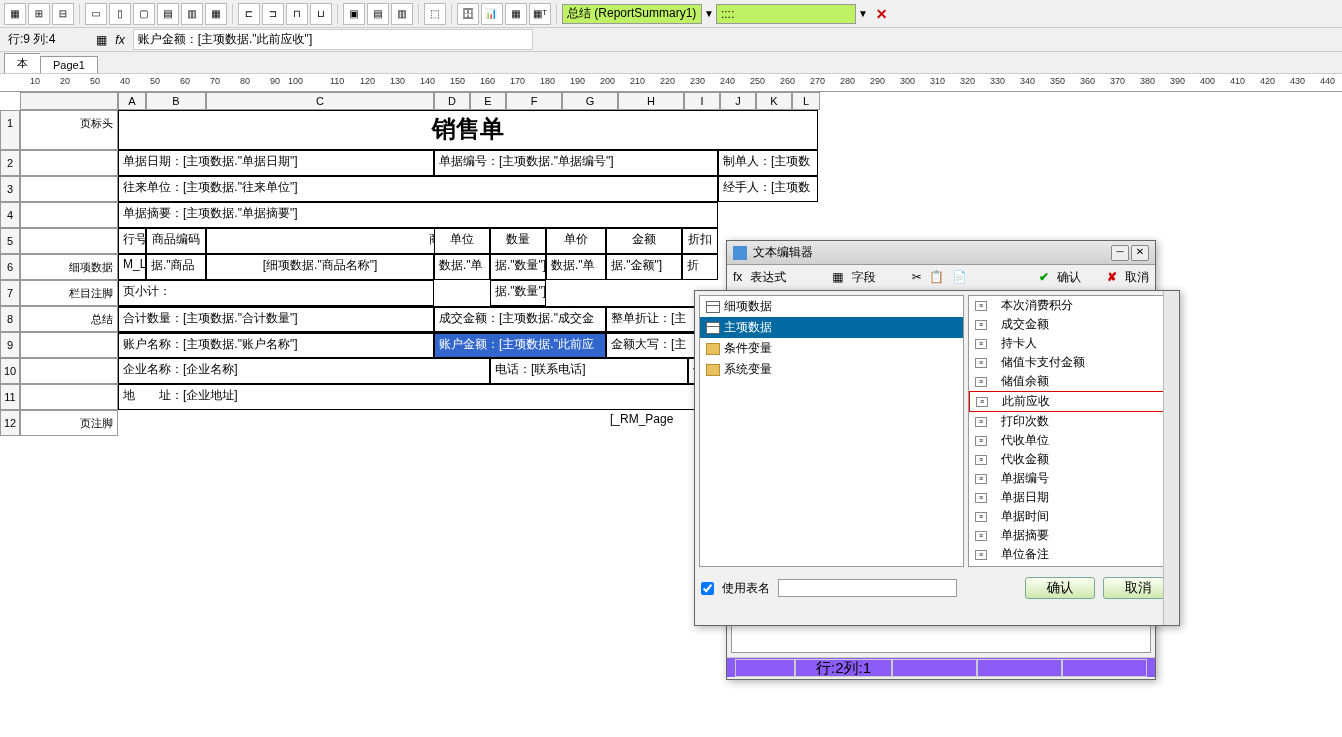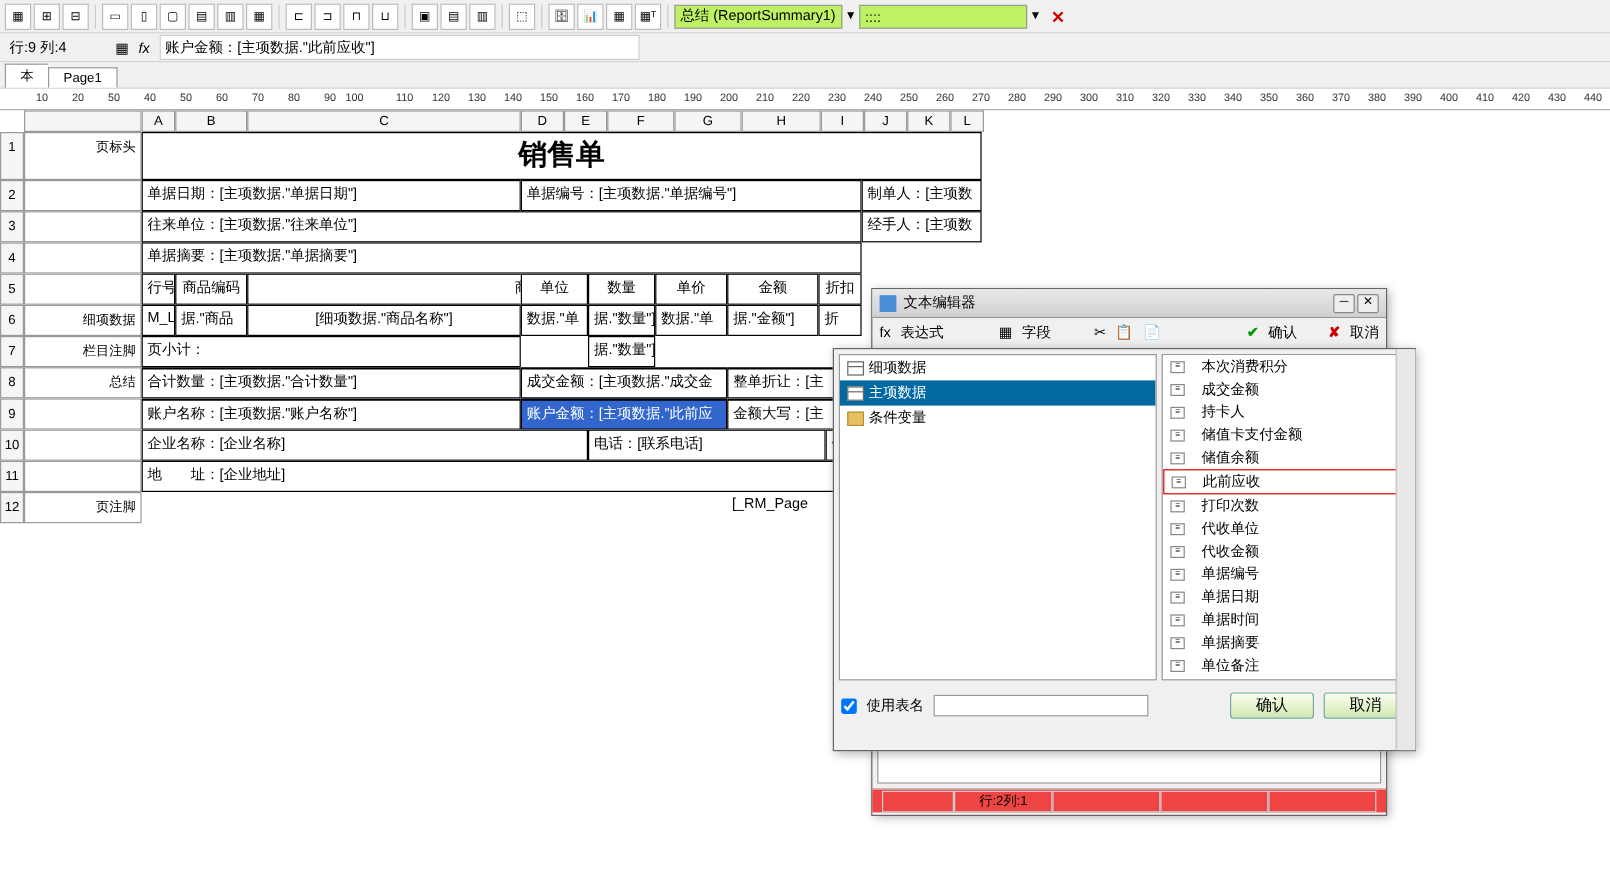--- a/index.html
+++ b/index.html
@@ -44,21 +44,21 @@
 .table-icon { width: 14px; height: 12px; background: #fff; border: 1px solid #666; position: relative; }
 .table-icon::before { content: ""; position: absolute; top: 3px; left: 0; right: 0; height: 1px; background: #666; }
 .field-panel { flex: 1; border: 1px solid #999; background: #fff; overflow: auto; margin-left: 4px; position: relative; }
 .field-item { padding: 1px 6px; display: flex; align-items: center; gap: 14px; }
 .field-item.highlighted { border: 1px solid #d00; }
 .field-icon { width: 12px; height: 10px; border: 1px solid #888; background: #fff; font-size: 7px; text-align: center; line-height: 8px; }
 .insert-footer { display: flex; align-items: center; padding: 6px; gap: 8px; }
 .insert-footer input[type=text] { flex: 1; height: 18px; border: 1px solid #999; max-width: 180px; }
 .dlg-btn { width: 70px; height: 22px; background: linear-gradient(#fafff0,#d0e8b0); border: 1px solid #7a9; border-radius: 3px; }
 .dlg-btn.cancel { background: linear-gradient(#fafff0,#d0e8b0); }
-.status-bar { height: 20px; background: #ef4444; border-top: 1px solid #ccc; display: flex; align-items: center; padding: 0 8px; font-size: 11px; }
+.status-bar { height: 20px; background: #8b5cf6; border-top: 1px solid #ccc; display: flex; align-items: center; padding: 0 8px; font-size: 15px; }
 .status-bar .seg { border: 1px solid #ccc; padding: 0 20px; height: 18px; line-height: 16px; }
 .scrollbar-v { position: absolute; right: 0; width: 16px; background: #e8e8e8; border-left: 1px solid #bbb; }
 </style>
 </head>
 <body>
 
 <div class="toolbar">
   <div class="btn">▦</div>
   <div class="btn">⊞</div>
   <div class="btn">⊟</div>
@@ -292,20 +292,24 @@
           <span>细项数据</span>
         </div>
       <div class="tree-item selected">
           <span class="table-icon"></span>
           <span>主项数据</span>
         </div>
       <div class="tree-item">
           <span class="folder-icon"></span>
           <span>条件变量</span>
         </div>
+      <div class="tree-item">
+          <span class="folder-icon"></span>
+          <span>系统变量</span>
+        </div>
     </div>
     <div class="field-panel" id="field-list">
         <div class="field-item">
           <span class="field-icon">≡</span>
           <span>本次消费积分</span>
         </div>
         <div class="field-item">
           <span class="field-icon">≡</span>
           <span>成交金额</span>
         </div>

